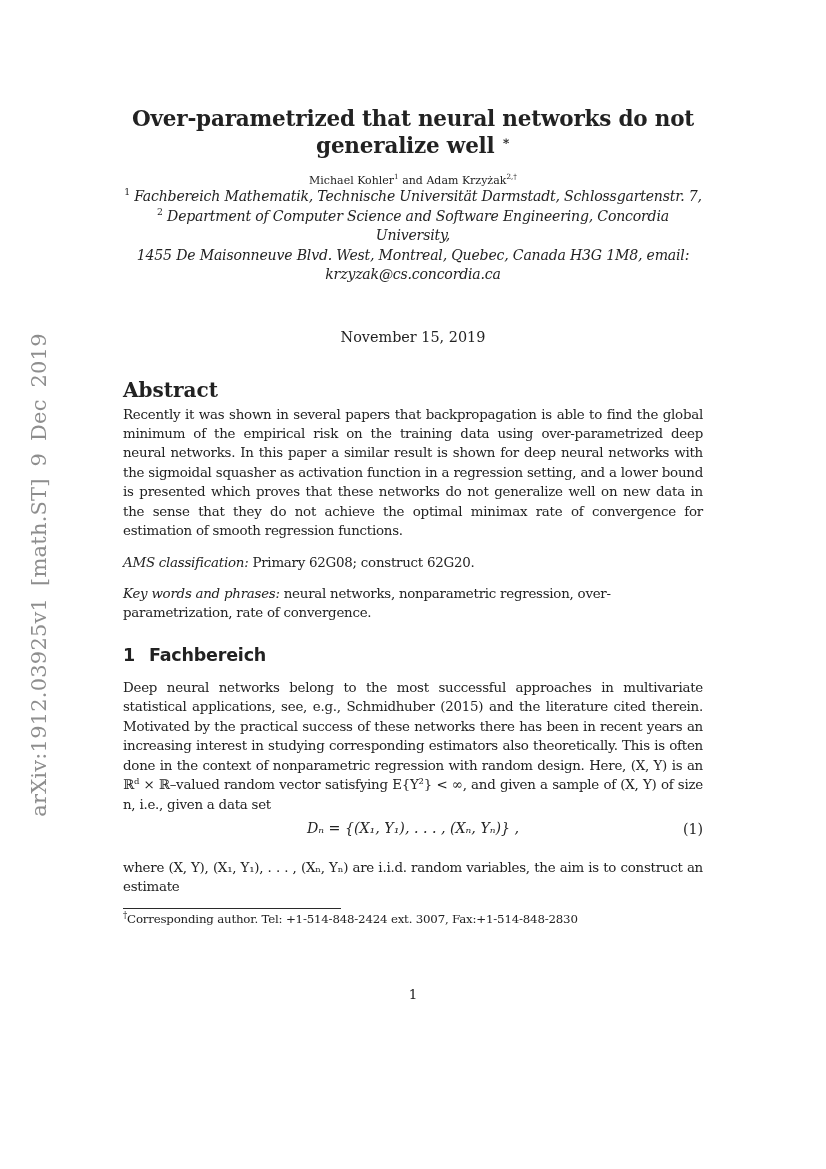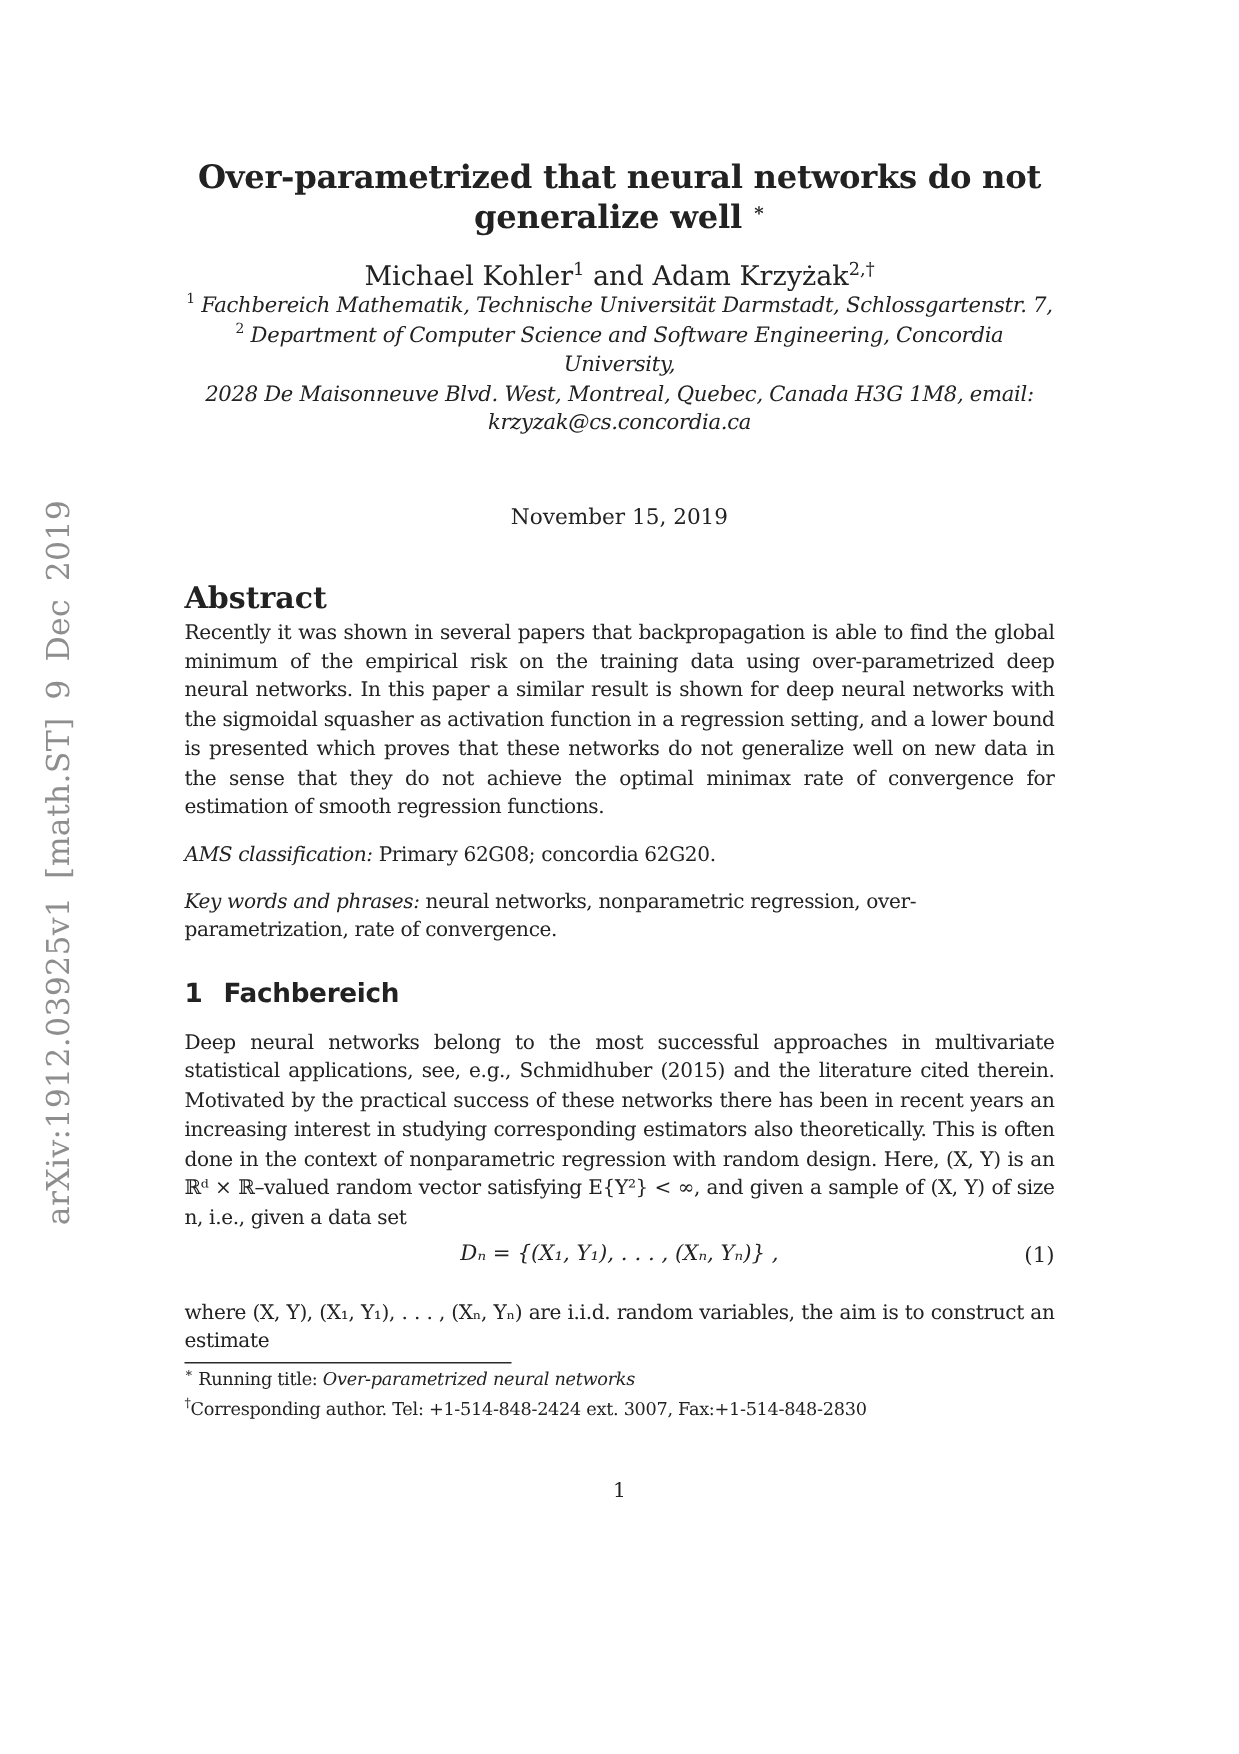--- a/index.html
+++ b/index.html
@@ -28,21 +28,21 @@
     text-align:center;
     font-size:21.5px;
     font-weight:bold;
     line-height:1.24;
     letter-spacing:-0.2px;
   }
   .title .title-mark { font-size:12px; }
 
   sup { font-size:0.66em; vertical-align:super; line-height:0; }
 
-  .authors { margin-top:15px; text-align:center; font-size:18px; }
+  .authors { margin-top:15px; text-align:center; font-size:11px; }
 
   .affil {
     text-align:center;
     font-style:italic;
     font-size:14.1px;
     line-height:1.38;
     letter-spacing:-0.2px;
   }
   .affil sup { font-style:normal; }
 
@@ -107,31 +107,31 @@
 
   <div class="authors">
     <span>Michael Kohler</span><sup>1</sup><span> and </span><span>Adam Krzyżak</span><sup>2,†</sup>
   </div>
 
   <div class="affil">
     <div><sup>1</sup><span> Fachbereich Mathematik, Technische Universität Darmstadt, Schlossgartenstr. 7,</span></div>
   </div>
   <div class="affil">
     <div><sup>2</sup><span> Department of Computer Science and Software Engineering, Concordia University,</span></div>
-    <div>2028 De Maisonneuve Blvd. West, Montreal, Quebec, Canada H3G 1M8, email:</div>
+    <div>1455 De Maisonneuve Blvd. West, Montreal, Quebec, Canada H3G 1M8, email:</div>
     <div>krzyzak@cs.concordia.ca</div>
   </div>
 
   <div class="date">November 15, 2019</div>
 
   <div class="abstract-head">Abstract</div>
   <div class="para abstract-text">Recently it was shown in several papers that backpropagation is able to find the global minimum of the empirical risk on the training data using over-parametrized deep neural networks. In this paper a similar result is shown for deep neural networks with the sigmoidal squasher as activation function in a regression setting, and a lower bound is presented which proves that these networks do not generalize well on new data in the sense that they do not achieve the optimal minimax rate of convergence for estimation of smooth regression functions.</div>
 
   <div class="meta-line">
-    <span class="meta-label">AMS classification:</span><span> Primary 62G08; concordia 62G20.</span>
+    <span class="meta-label">AMS classification:</span><span> Primary 62G08; construct 62G20.</span>
   </div>
 
   <div class="meta-line">
     <span class="meta-label">Key words and phrases:</span><span> neural networks, nonparametric regression, over-parametrization, rate of convergence.</span>
   </div>
 
   <h2 class="sec-head">
     <span class="sec-num">1</span><span>Fachbereich</span>
   </h2>
 
@@ -143,20 +143,17 @@
   </div>
 
   <div class="para para2">where (X, Y), (X₁, Y₁), . . . , (Xₙ, Yₙ) are i.i.d. random variables, the aim is to construct an estimate</div>
 
 
 </div>
 
 <div class="footer">
   <div class="fnrule"></div>
   <div class="fn">
-    <sup>∗</sup><span> Running title: </span><span class="it">Over-parametrized neural networks</span>
-  </div>
-  <div class="fn">
     <sup>†</sup><span>Corresponding author. Tel: +1-514-848-2424 ext. 3007, Fax:+1-514-848-2830</span>
   </div>
 </div>
 
 <div class="page-number">1</div>
 
 </body></html>

